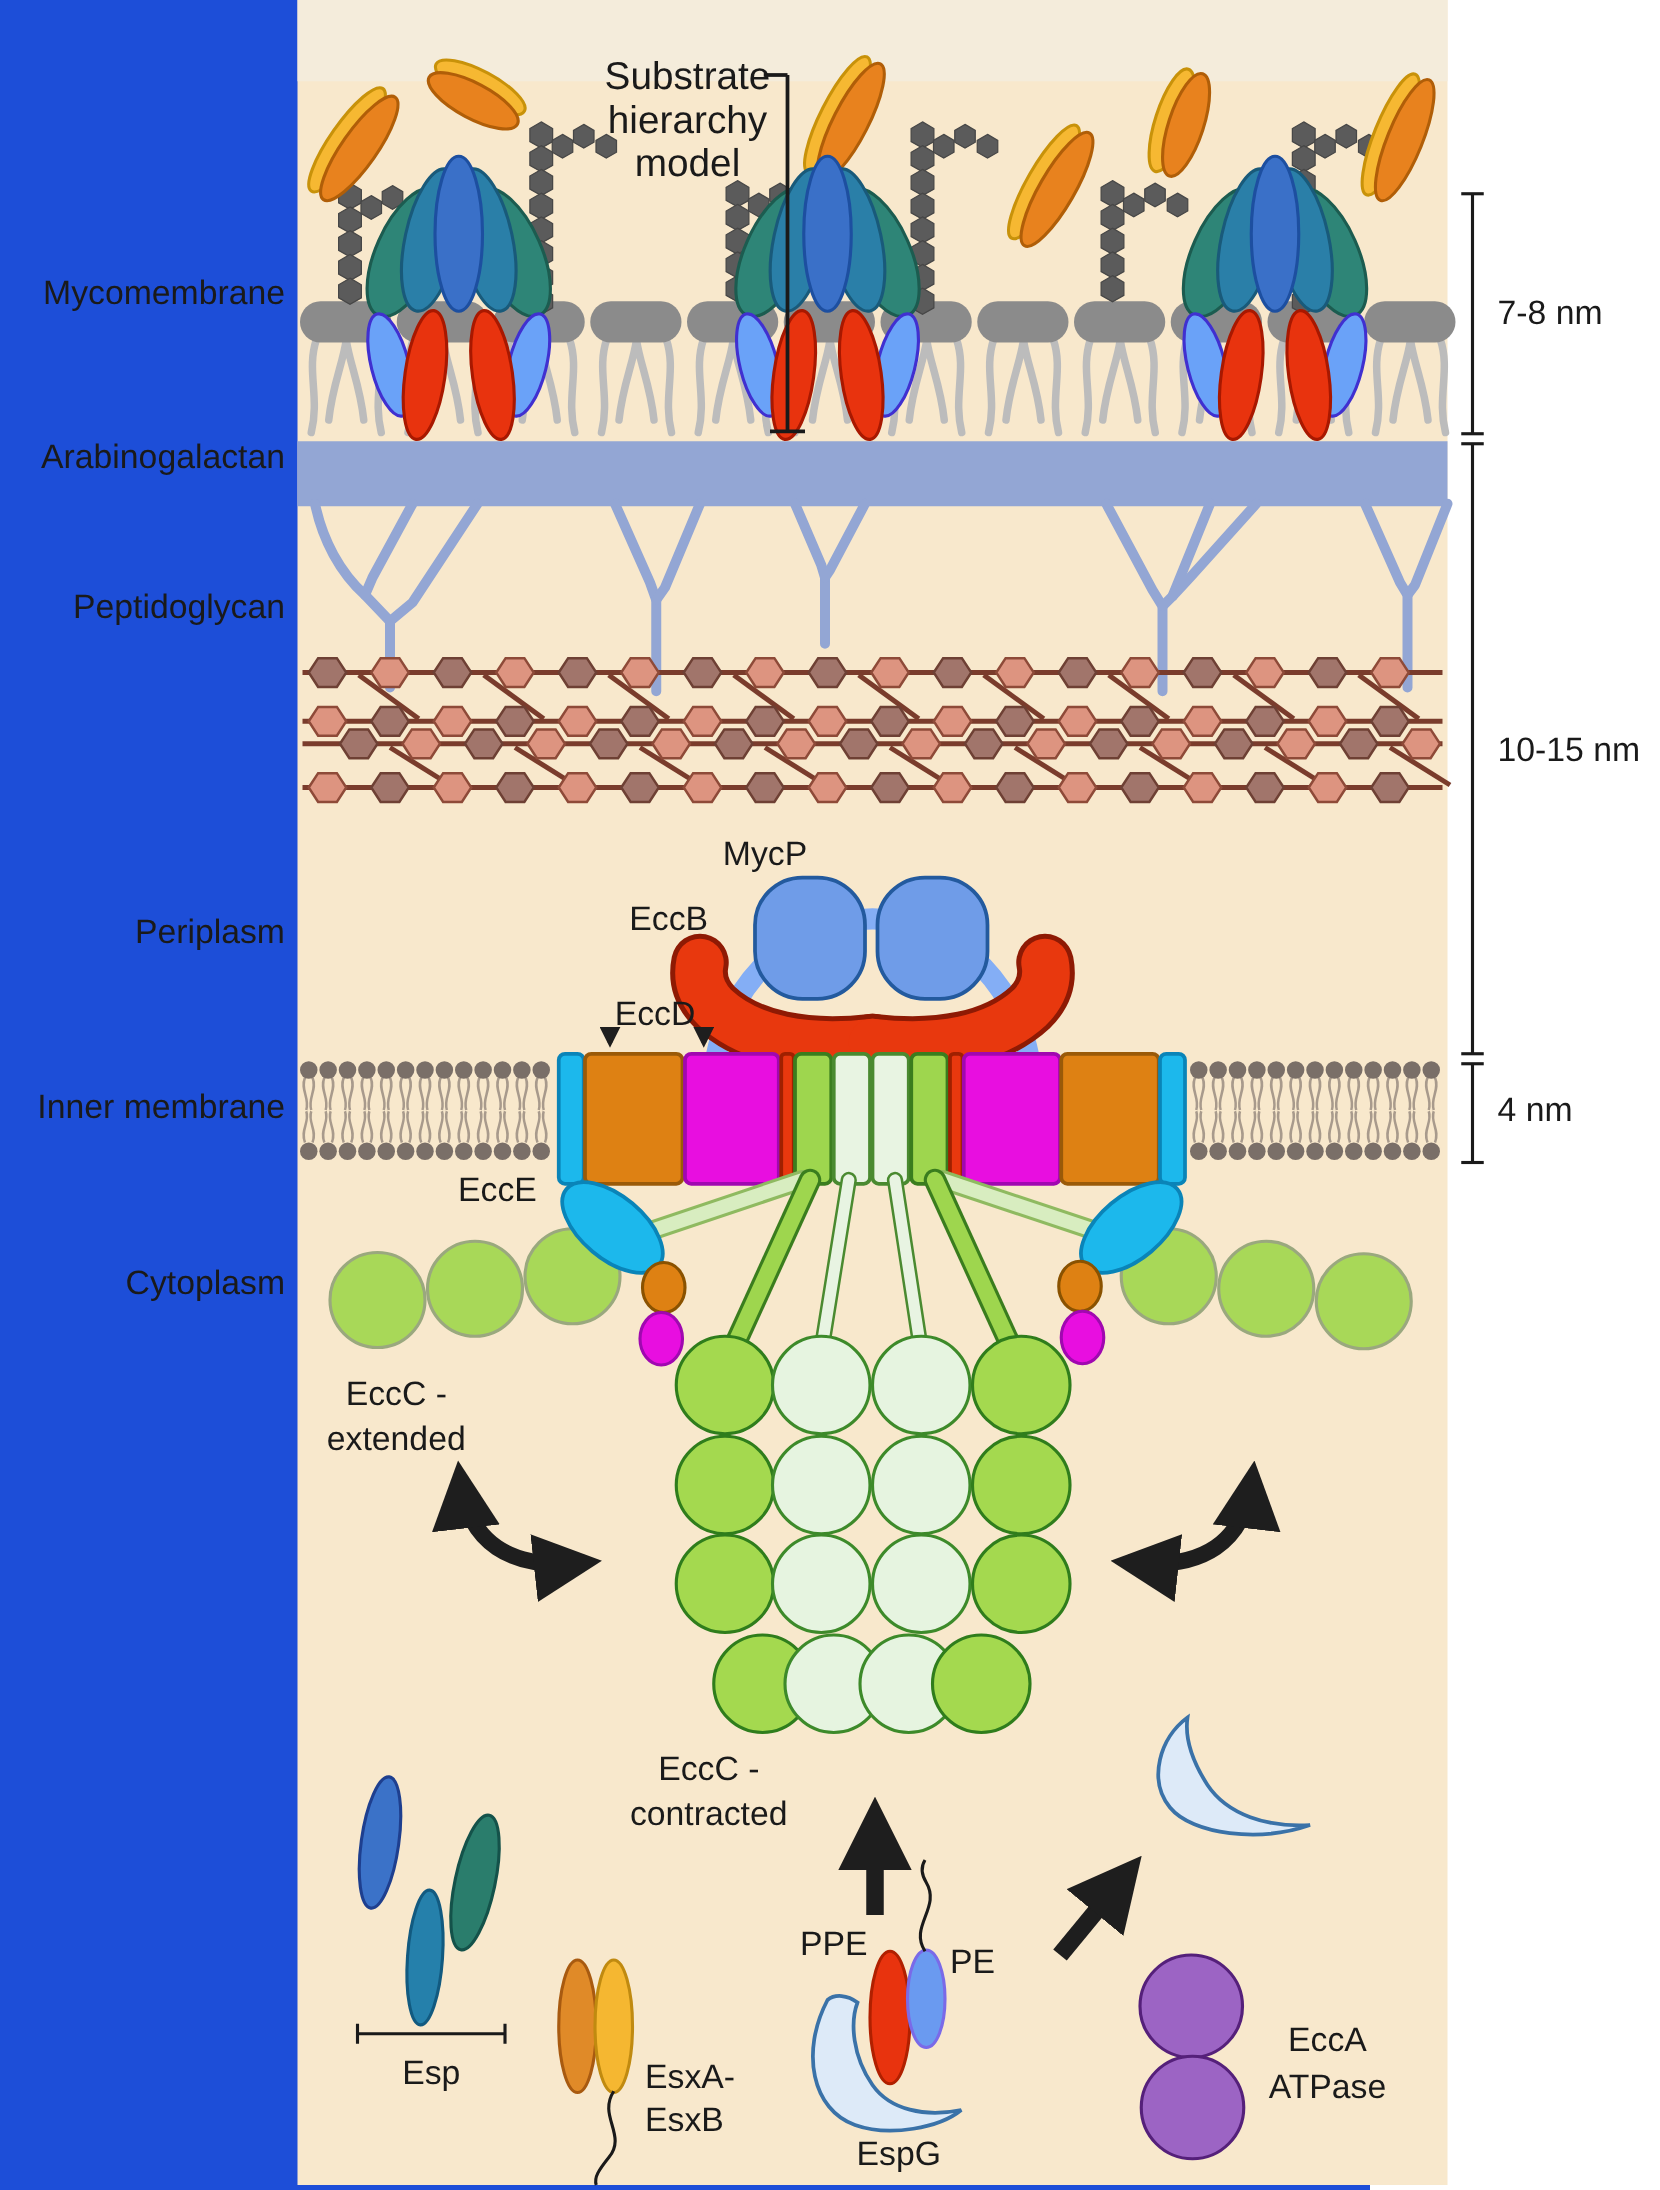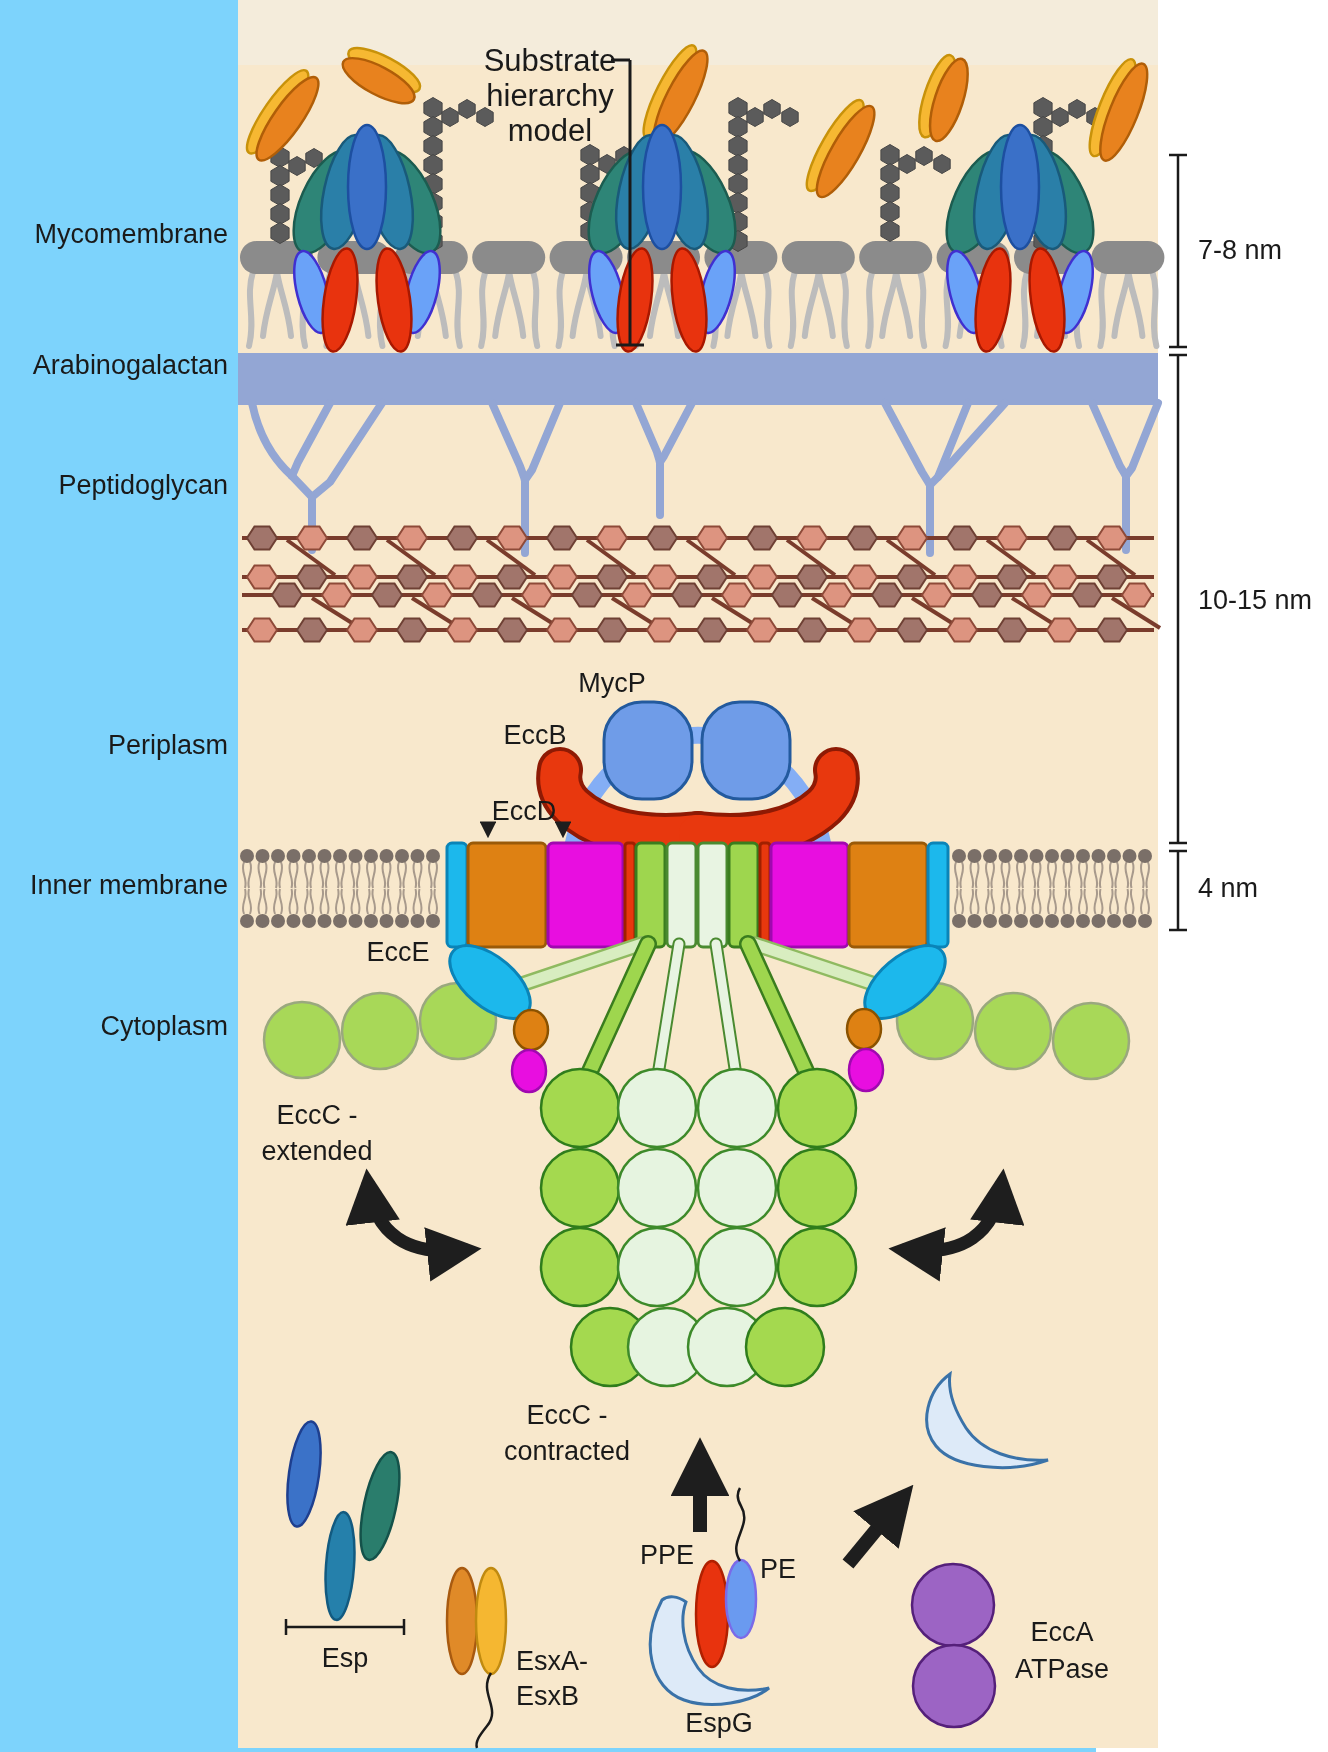--- a/index.html
+++ b/index.html
@@ -1,16 +1,16 @@
 <!DOCTYPE html>
 <html><head>
 <meta charset="utf-8">
 <style>
   html,body{margin:0;padding:0;background:#ffffff;}
-  .stage{width:1096px;height:1752px;position:relative;background:#7dd3fc;}
+  .stage{width:1096px;height:1752px;position:relative;background:#1d4ed8;}
   svg{display:block;}
   text{font-family:"Liberation Sans", sans-serif; fill:#1a1a1a;}
   .lbl{font-size:27px;}
   .ttl{font-size:31px;}
 </style>
 </head>
 <body>
 
 <div class="stage">
 <svg id="scene" width="1328" height="1752" viewBox="0 0 1328 1752">

